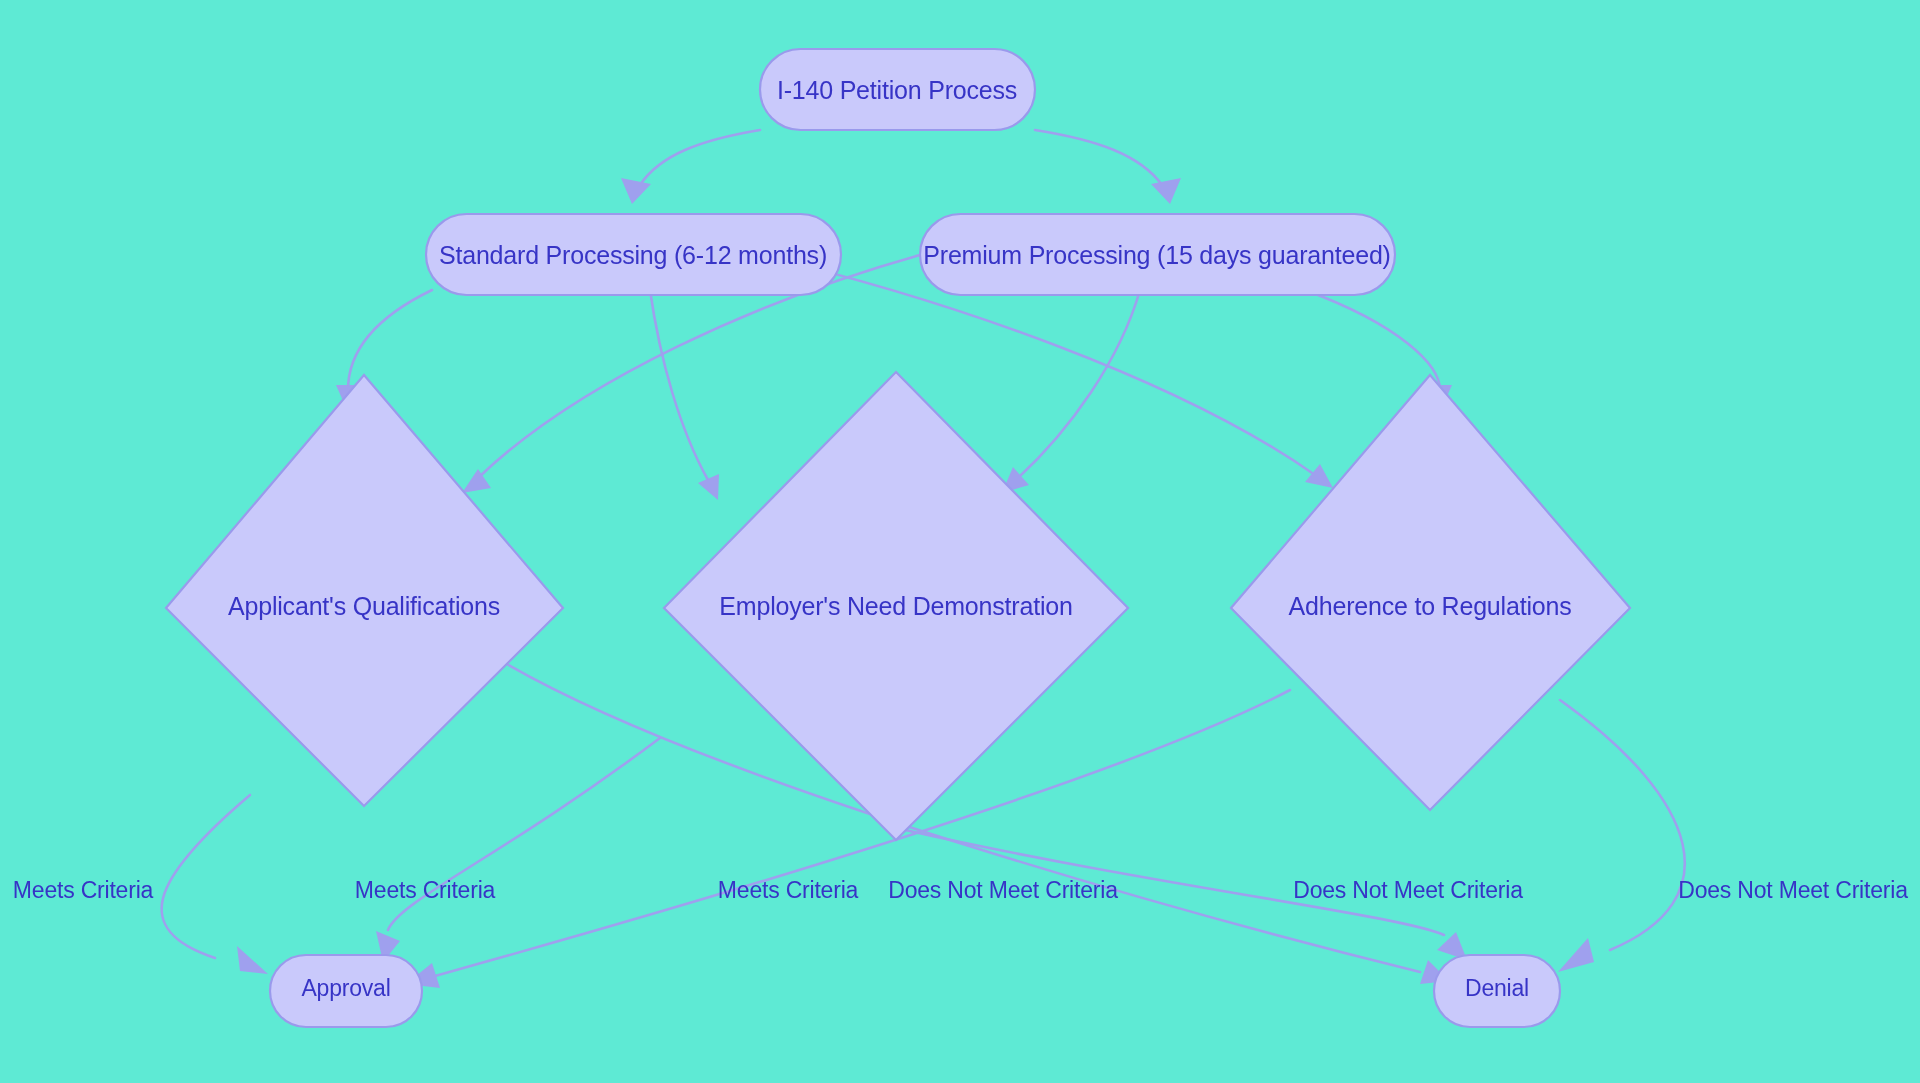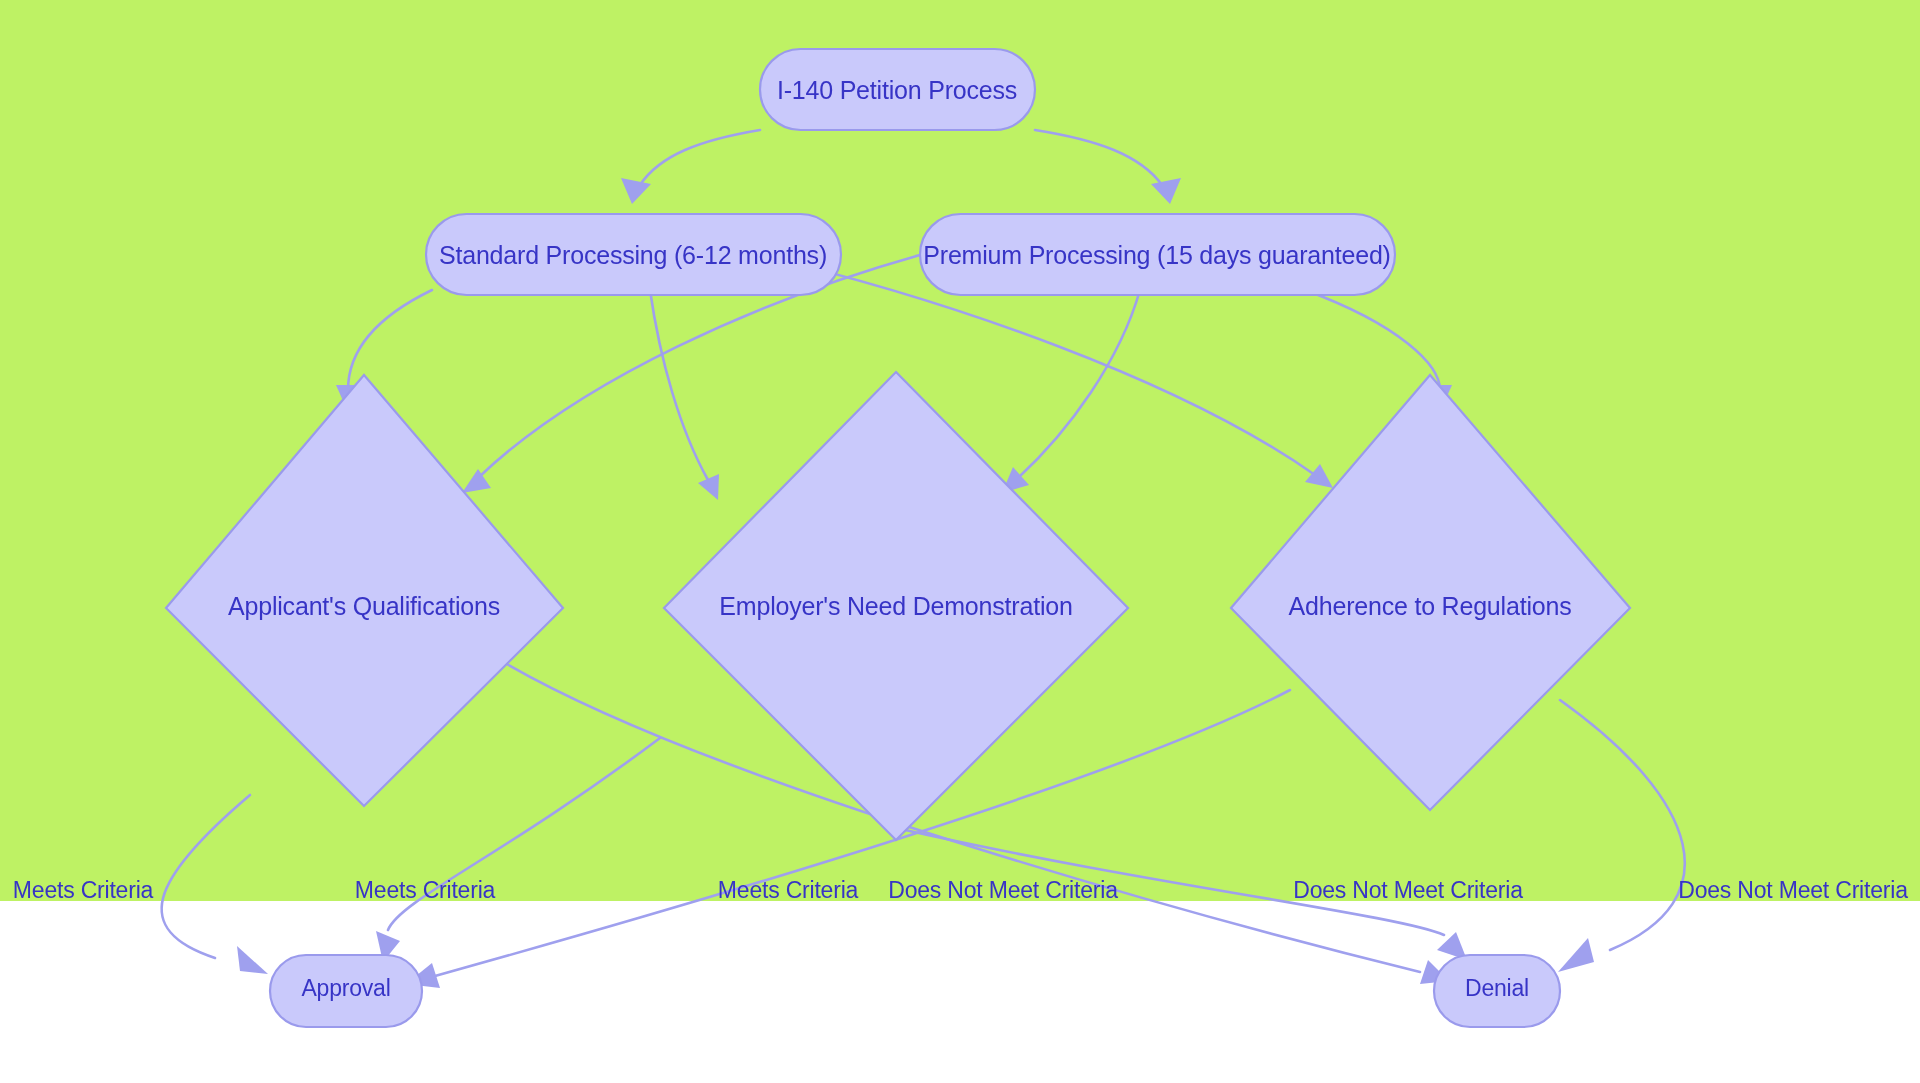--- a/index.html
+++ b/index.html
@@ -9,22 +9,22 @@
   }
   body {
     width: 1920px;
     height: 1083px;
     overflow: hidden;
     font-family: "Liberation Sans", sans-serif;
   }
   #flowchart-root {
     position: relative;
     width: 1920px;
-    height: 901px;
-    background: #bef264;
+    height: 1083px;
+    background: #5eead4;
   }
   svg#diagram {
     display: block;
     width: 1920px;
     height: 1083px;
   }
   .node-shape {
     fill: #c9c9fb;
     stroke: #9a9aec;
     stroke-width: 2.2;

